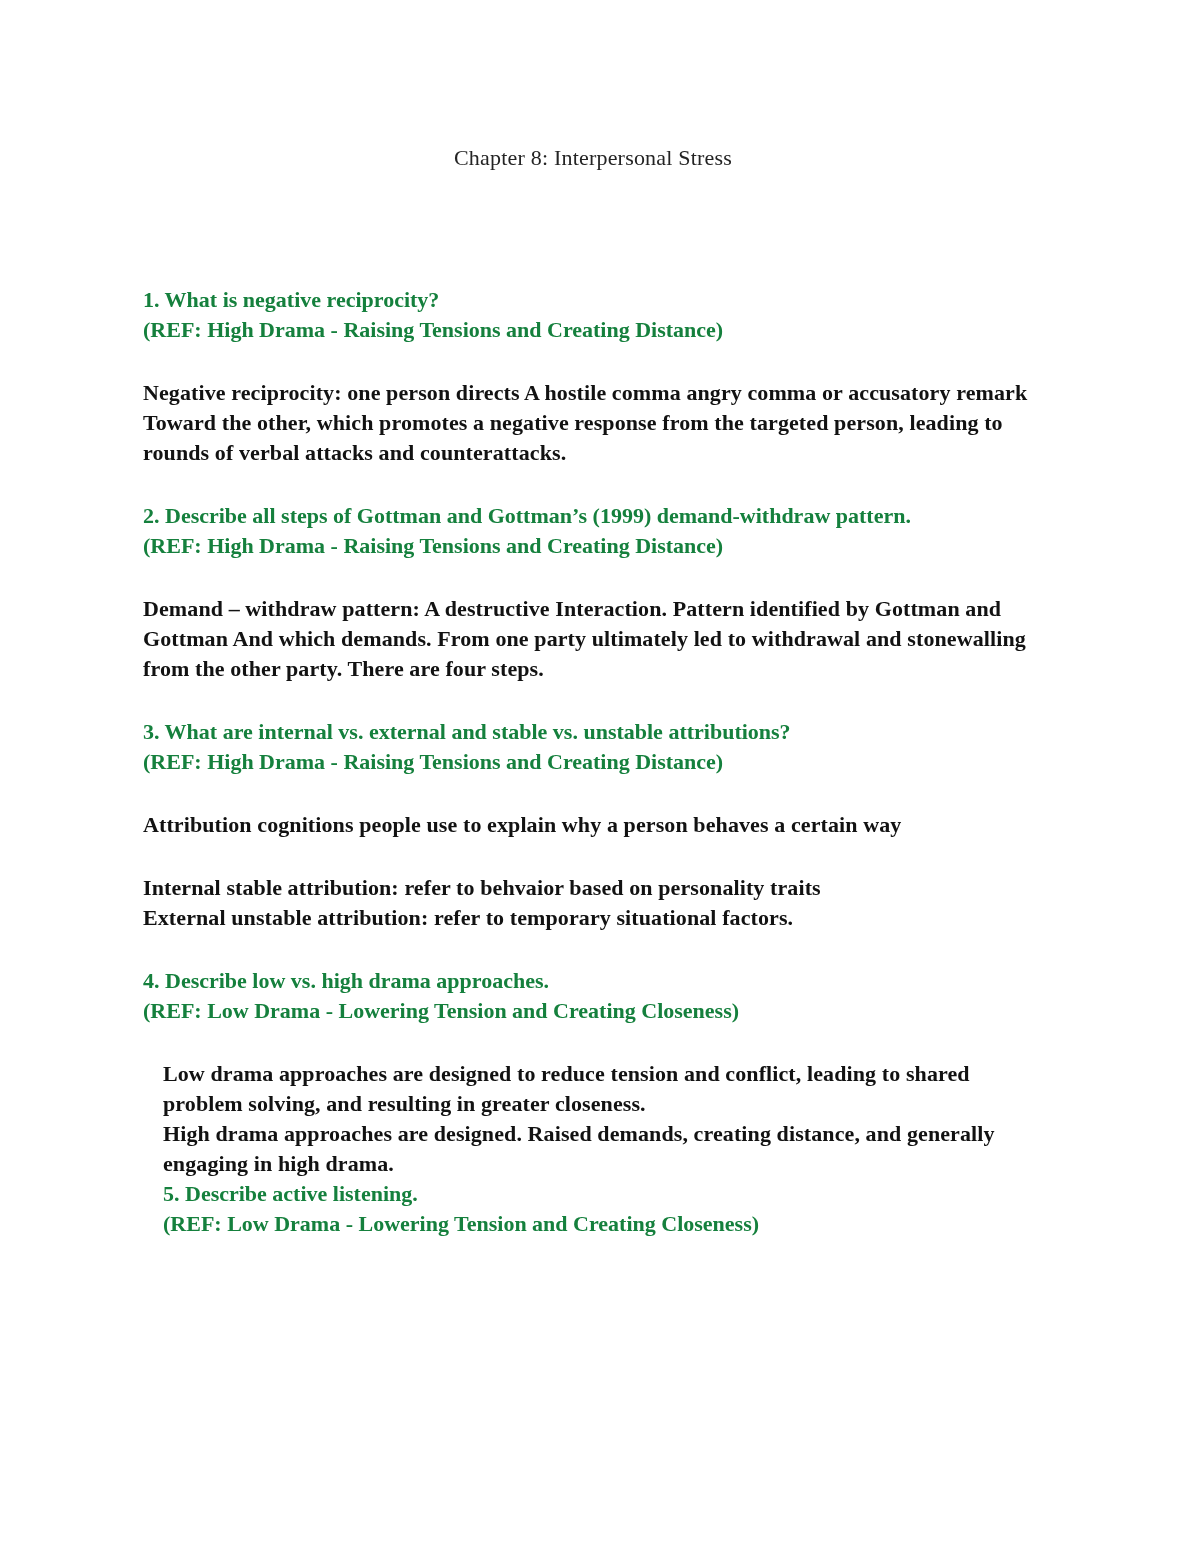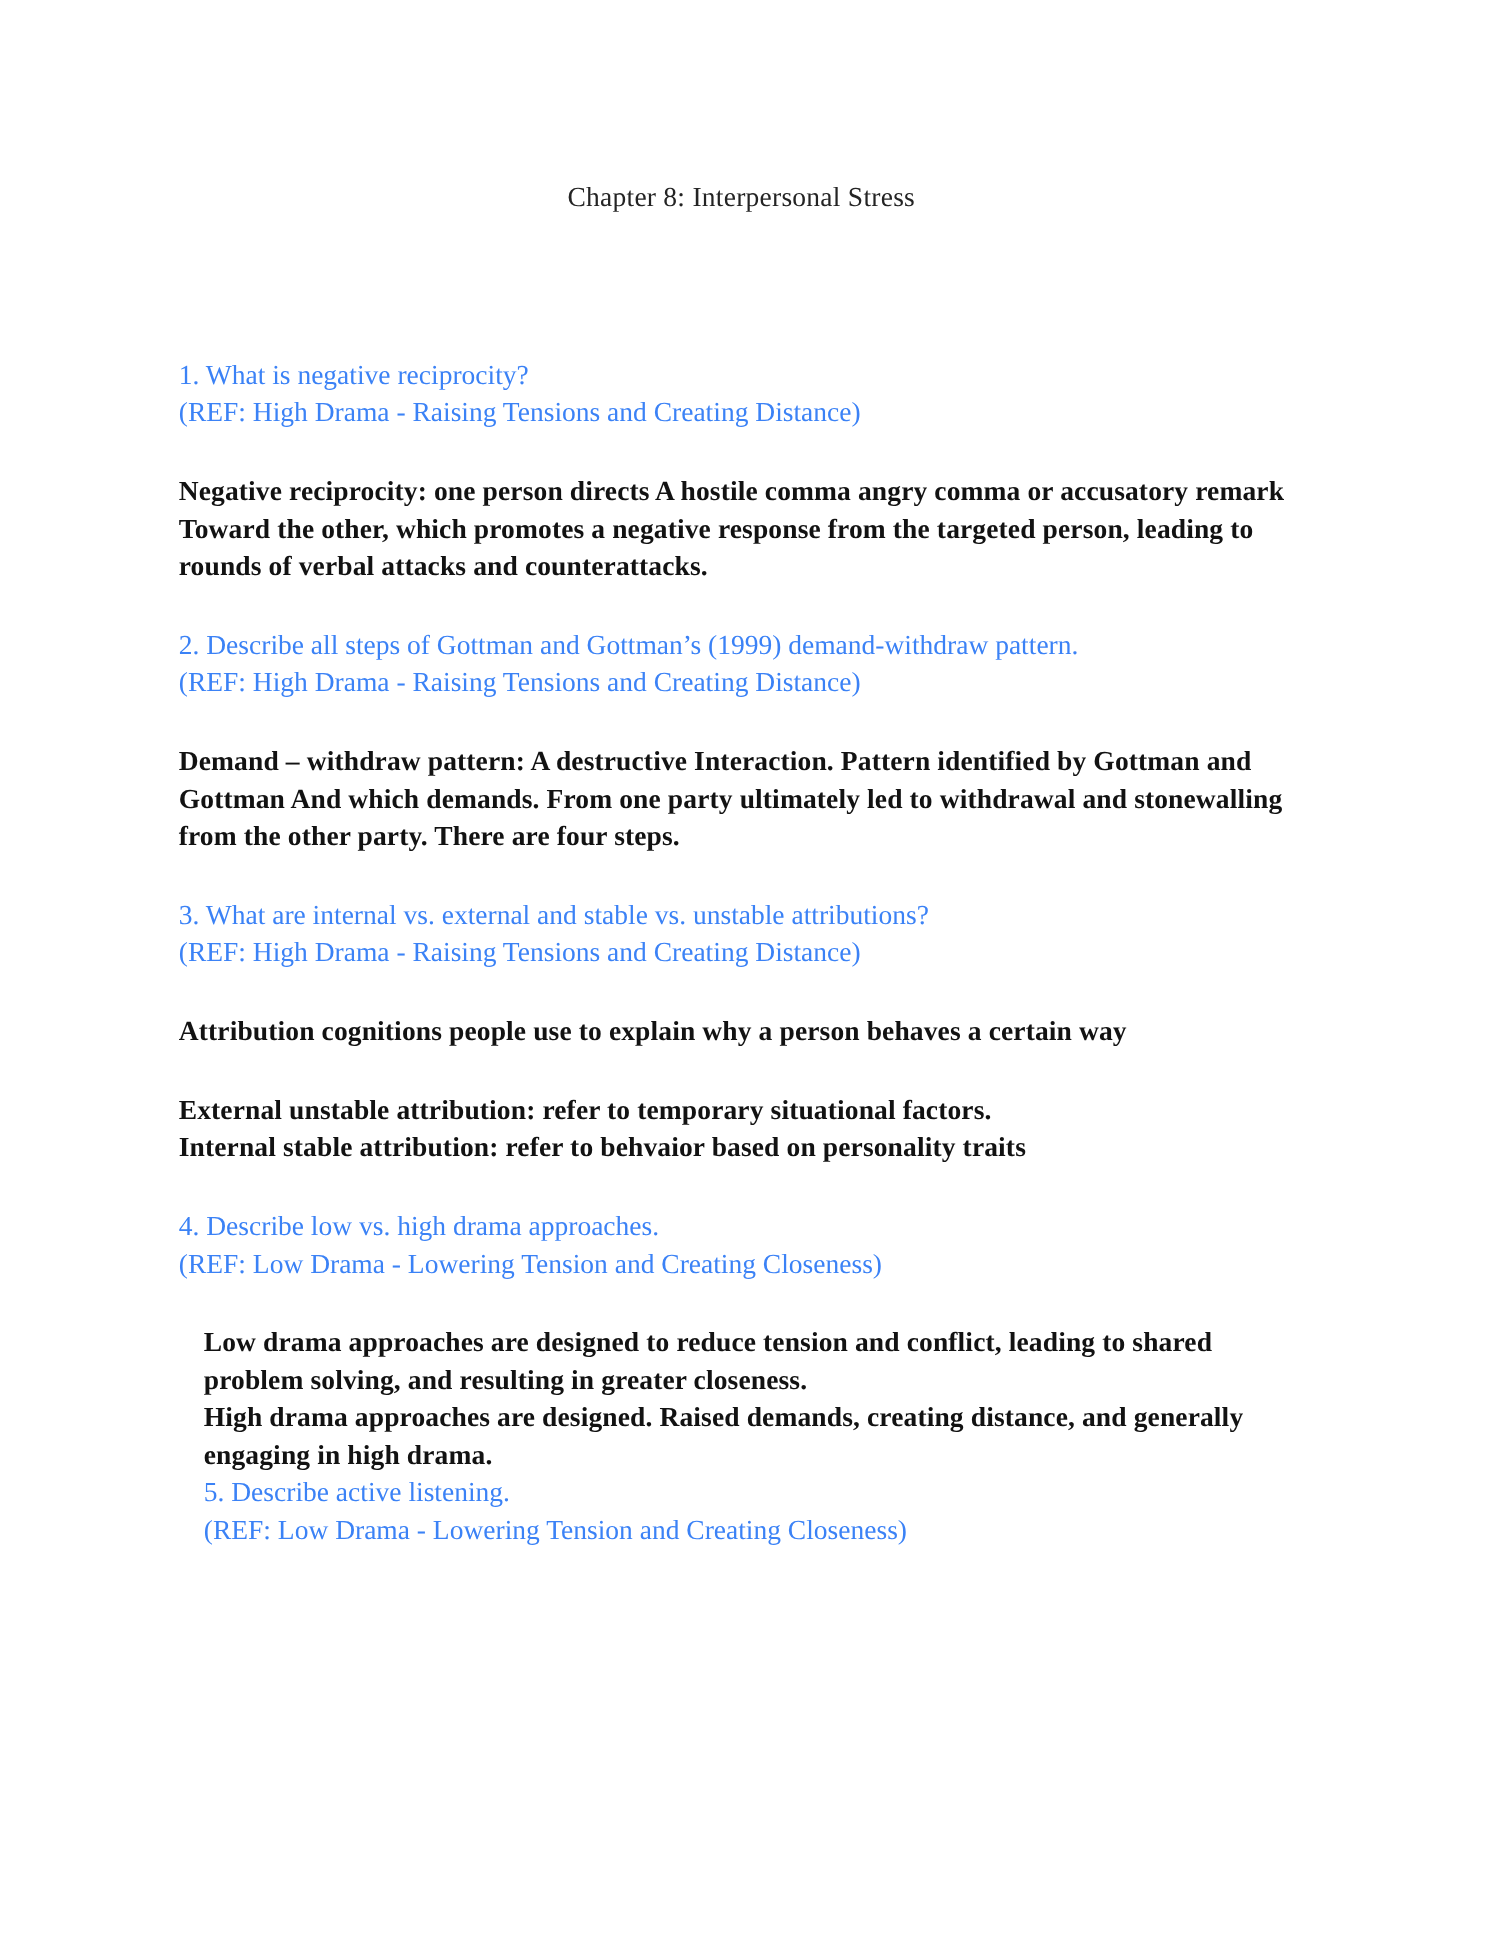--- a/index.html
+++ b/index.html
@@ -25,22 +25,22 @@
     letter-spacing: 0.2px;
   }
   .block {
     margin-bottom: 33px;
   }
   .block:last-child {
     margin-bottom: 0;
     margin-left: 20px;
   }
   .q {
-    font-weight: normal;
-    color: #3b82f6;
+    font-weight: bold;
+    color: #15803d;
   }
   .bold {
     font-weight: bold;
     color: #121212;
     letter-spacing: 0.1px;
   }
 </style>
 </head>
 <body>
 
@@ -64,22 +64,22 @@
 
 
   <div class="block">
     <div class="q">3. What are internal vs. external and stable vs. unstable attributions?</div>
     <div class="q">(REF: High Drama - Raising Tensions and Creating Distance)</div>
   </div>
 
   <div class="block bold">Attribution cognitions people use to explain why a person behaves a certain way</div>
 
   <div class="block">
+    <div class="bold">Internal stable attribution: refer to behvaior based on personality traits</div>
     <div class="bold">External unstable attribution: refer to temporary situational factors.</div>
-    <div class="bold">Internal stable attribution: refer to behvaior based on personality traits</div>
   </div>
 
   <div class="block">
     <div class="q">4. Describe low vs. high drama approaches.</div>
     <div class="q">(REF: Low Drama - Lowering Tension and Creating Closeness)</div>
   </div>
 
   <div class="block">
     <div class="bold">Low drama approaches are designed to reduce tension and conflict, leading to shared problem solving, and resulting in greater closeness.</div>
     <div class="bold">High drama approaches are designed. Raised demands, creating distance, and generally engaging in high drama.</div>

